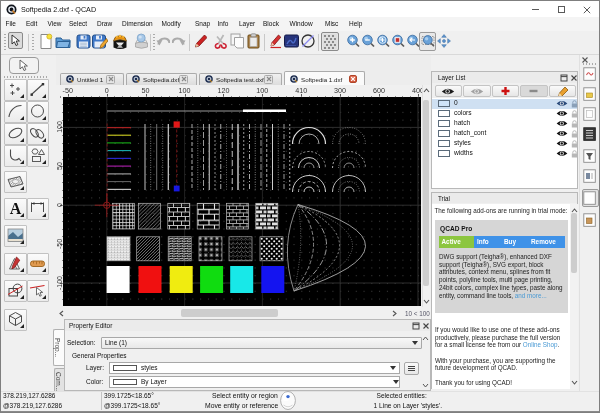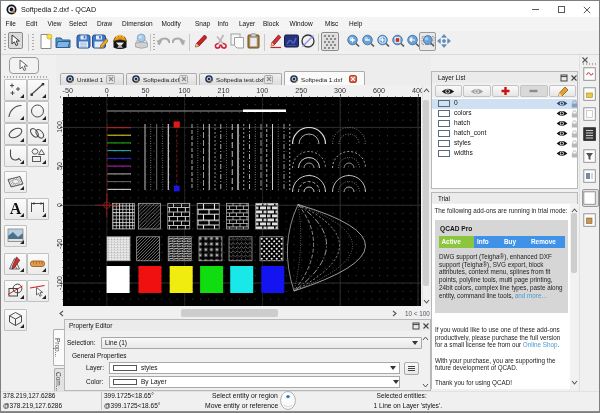--- a/index.html
+++ b/index.html
@@ -356,25 +356,25 @@
   </svg>
 <div class="ab" style="left:55px;top:84px;width:375px;height:13px;background:#f0f0f0"></div>
 <div class="tx" style="left:56.80000000000001px;top:84.5px;width:20px;text-align:center;font-size:7.2px;color:#333">-50</div>
 <div class="ab" style="left:66.80000000000001px;top:92.5px;width:1px;height:4px;background:#555"></div>
 <div class="tx" style="left:95.7px;top:84.5px;width:20px;text-align:center;font-size:7.2px;color:#333">0</div>
 <div class="ab" style="left:105.7px;top:92.5px;width:1px;height:4px;background:#555"></div>
 <div class="tx" style="left:134.6px;top:84.5px;width:20px;text-align:center;font-size:7.2px;color:#333">50</div>
 <div class="ab" style="left:144.6px;top:92.5px;width:1px;height:4px;background:#555"></div>
 <div class="tx" style="left:173.5px;top:84.5px;width:20px;text-align:center;font-size:7.2px;color:#333">100</div>
 <div class="ab" style="left:183.5px;top:92.5px;width:1px;height:4px;background:#555"></div>
-<div class="tx" style="left:212.4px;top:84.5px;width:20px;text-align:center;font-size:7.2px;color:#333">210</div>
+<div class="tx" style="left:212.4px;top:84.5px;width:20px;text-align:center;font-size:7.2px;color:#333">120</div>
 <div class="ab" style="left:222.4px;top:92.5px;width:1px;height:4px;background:#555"></div>
 <div class="tx" style="left:251.3px;top:84.5px;width:20px;text-align:center;font-size:7.2px;color:#333">100</div>
 <div class="ab" style="left:261.3px;top:92.5px;width:1px;height:4px;background:#555"></div>
-<div class="tx" style="left:290.2px;top:84.5px;width:20px;text-align:center;font-size:7.2px;color:#333">250</div>
+<div class="tx" style="left:290.2px;top:84.5px;width:20px;text-align:center;font-size:7.2px;color:#333">410</div>
 <div class="ab" style="left:300.2px;top:92.5px;width:1px;height:4px;background:#555"></div>
 <div class="tx" style="left:329.1px;top:84.5px;width:20px;text-align:center;font-size:7.2px;color:#333">300</div>
 <div class="ab" style="left:339.1px;top:92.5px;width:1px;height:4px;background:#555"></div>
 <div class="tx" style="left:368.0px;top:84.5px;width:20px;text-align:center;font-size:7.2px;color:#333">600</div>
 <div class="ab" style="left:378.0px;top:92.5px;width:1px;height:4px;background:#555"></div>
 <div class="tx" style="left:406.9px;top:84.5px;width:20px;text-align:center;font-size:7.2px;color:#333">400</div>
 <div class="ab" style="left:416.9px;top:92.5px;width:1px;height:4px;background:#555"></div>
 <div class="ab" style="left:59.02px;top:95px;width:1px;height:2px;background:#888"></div>
 <div class="ab" style="left:66.80000000000001px;top:95px;width:1px;height:2px;background:#888"></div>
 <div class="ab" style="left:74.58px;top:95px;width:1px;height:2px;background:#888"></div>

